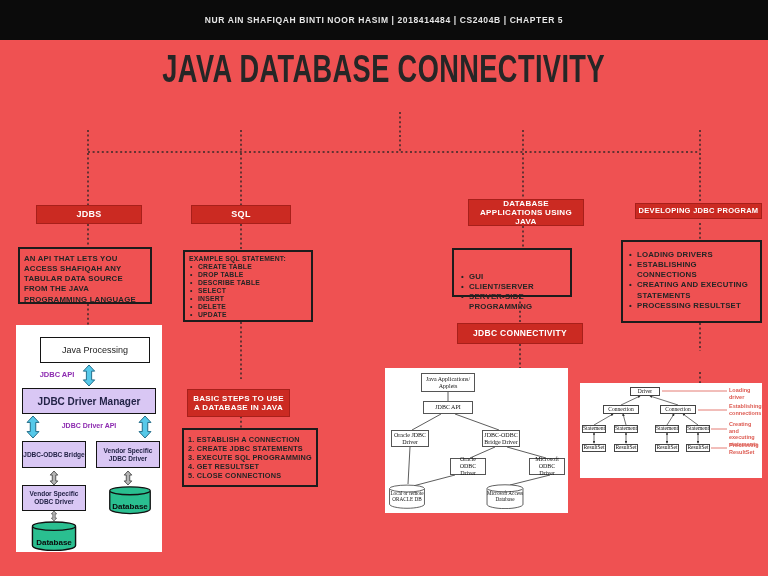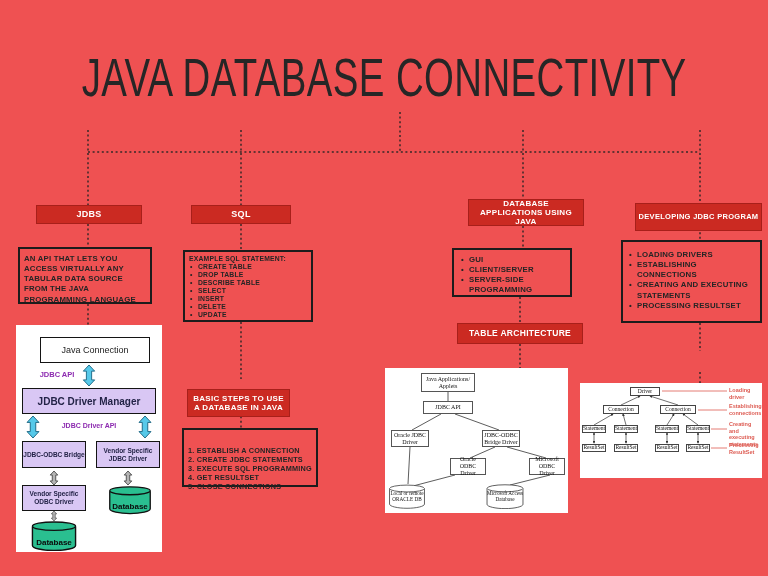--- a/index.html
+++ b/index.html
@@ -5,21 +5,21 @@
   *{margin:0;padding:0;box-sizing:border-box}
   html,body{width:768px;height:576px}
   body{font-family:"Liberation Sans",sans-serif}
   #canvas{position:relative;width:768px;height:576px;background:#ef5152;overflow:hidden}
 
   .topbar{position:absolute;top:0;left:0;width:768px;height:40px;background:#0b0b0b;
           display:flex;align-items:center;justify-content:center;z-index:3}
   .topbar span{color:#e6e6e6;font-size:8.5px;font-weight:bold;letter-spacing:.6px}
 
   .title{position:absolute;top:50px;left:0;width:768px;text-align:center;color:#262626;
-         font-size:48px;font-weight:normal;white-space:nowrap;z-index:2}
+         font-size:34px;font-weight:bold;white-space:nowrap;z-index:2}
   .title span{display:inline-block;transform:scale(.8,1.12);letter-spacing:.5px}
 
   svg.connect{position:absolute;top:0;left:0;z-index:1;pointer-events:none}
   .dot{stroke:#242424;stroke-width:1.5;stroke-dasharray:2 2.6;opacity:.9}
 
   .redbox{position:absolute;background:#cb2a22;border:1px solid #a81f1a;color:#fff;
           font-weight:bold;text-align:center;display:flex;align-items:center;justify-content:center;
           letter-spacing:.3px;line-height:1.15;z-index:2;padding:1px 2px}
   .blackbox{position:absolute;border:2.5px solid #1c1c1c;color:#252525;font-weight:bold;
             letter-spacing:.2px;z-index:2}
@@ -48,20 +48,23 @@
         display:flex;align-items:center;justify-content:center}
   .ann{position:absolute;left:149px;width:33px;color:#dd5b52;font-size:5.5px;
        line-height:1.2;font-weight:bold}
   svg.ovl{position:absolute;top:0;left:0;pointer-events:none}
 </style>
 </head>
 <body>
 
 <div id="canvas">
 
+  <div class="topbar">
+    <span>NUR AIN SHAFIQAH BINTI NOOR HASIM | 2018414484 | CS2404B | CHAPTER 5</span>
+  </div>
 
   <div class="title">
     <span>JAVA DATABASE CONNECTIVITY</span>
   </div>
 
   <svg class="connect" width="768" height="576">
     <line class="dot" x1="400" y1="112" x2="400" y2="152"></line>
     <line class="dot" x1="88" y1="152" x2="700" y2="152"></line>
     <line class="dot" x1="88" y1="130" x2="88" y2="205"></line>
     <line class="dot" x1="241" y1="130" x2="241" y2="205"></line>
@@ -76,68 +79,68 @@
     <line class="dot" x1="520" y1="297" x2="520" y2="323"></line>
     <line class="dot" x1="520" y1="344" x2="520" y2="368"></line>
     <line class="dot" x1="700" y1="223" x2="700" y2="240"></line>
     <line class="dot" x1="700" y1="323" x2="700" y2="351"></line>
     <line class="dot" x1="700" y1="372" x2="700" y2="383"></line>
   </svg>
 
   <div class="redbox" style="left:36px;top:205px;width:106px;height:19px;font-size:9px">JDBS</div>
   <div class="redbox" style="left:468px;top:199px;width:116px;height:27px;font-size:8px">DATABASE APPLICATIONS USING JAVA</div>
   <div class="redbox" style="left:191px;top:205px;width:100px;height:19px;font-size:9px">SQL</div>
-  <div class="redbox" style="left:635px;top:203px;width:127px;height:28px;font-size:7.5px">DEVELOPING JDBC PROGRAM</div>
-
-  <div class="blackbox" style="left:18px;top:247px;width:134px;height:57px;font-size:7.8px;line-height:1.3;padding:5px 4px">AN API THAT LETS YOU ACCESS VIRTUALLY ANY TABULAR DATA SOURCE  FROM THE JAVA PROGRAMMING LANGUAGE</div>
+  <div class="redbox" style="left:635px;top:203px;width:127px;height:16px;font-size:7.5px">DEVELOPING JDBC PROGRAM</div>
+
+  <div class="blackbox" style="left:18px;top:247px;width:134px;height:57px;font-size:7.8px;line-height:1.3;padding:5px 4px">AN API THAT LETS YOU ACCESS SHAFIQAH ANY TABULAR DATA SOURCE  FROM THE JAVA PROGRAMMING LANGUAGE</div>
 
   <div class="blackbox" style="left:183px;top:250px;width:130px;height:72px;font-size:6.8px;line-height:1.18;padding:3px 4px">
     <div>EXAMPLE SQL STATEMENT:</div>
     <ul>
       <li>CREATE TABLE</li>
       <li>DROP TABLE</li>
       <li>DESCRIBE TABLE</li>
       <li>SELECT</li>
       <li>INSERT</li>
       <li>DELETE</li>
       <li>UPDATE</li>
     </ul>
   </div>
 
   <div class="redbox" style="left:187px;top:389px;width:103px;height:28px;font-size:8px">BASIC STEPS TO USE A DATABASE IN JAVA</div>
-  <div class="blackbox" style="left:182px;top:428px;width:136px;height:59px;font-size:7.3px;line-height:1.25;padding:16px 4px">
+  <div class="blackbox" style="left:182px;top:428px;width:136px;height:59px;font-size:7.3px;line-height:1.25;padding:5px 4px">
     <ol>
       <li>ESTABLISH A CONNECTION</li>
       <li>CREATE JDBC STATEMENTS</li>
       <li>EXECUTE SQL PROGRAMMING</li>
       <li>GET RESULTSET</li>
       <li>CLOSE CONNECTIONS</li>
     </ol>
   </div>
 
-  <div class="blackbox" style="left:452px;top:248px;width:120px;height:49px;font-size:7.8px;line-height:1.3;padding:5px 6px">
+  <div class="blackbox" style="left:452px;top:248px;width:120px;height:49px;font-size:7.8px;line-height:1.3;padding:22px 6px">
     <ul>
       <li>GUI</li>
       <li>CLIENT/SERVER</li>
       <li>SERVER-SIDE PROGRAMMING</li>
     </ul>
   </div>
-  <div class="redbox" style="left:457px;top:323px;width:126px;height:21px;font-size:8.5px">TABLE ARCHITECTURE</div>
+  <div class="redbox" style="left:457px;top:323px;width:126px;height:21px;font-size:8.5px">JDBC CONNECTIVITY</div>
 
   <div class="blackbox" style="left:621px;top:240px;width:141px;height:83px;font-size:7.8px;line-height:1.3;padding:8px 5px">
     <ul>
       <li>LOADING DRIVERS</li>
       <li>ESTABLISHING CONNECTIONS</li>
       <li>CREATING AND EXECUTING STATEMENTS</li>
       <li>PROCESSING RESULTSET</li>
     </ul>
   </div>
 
   <div class="panel" style="left:16px;top:325px;width:146px;height:227px">
-    <div class="pbox wht" style="left:24px;top:12px;width:110px;height:26px;font-size:9px">Java Connection</div>
+    <div class="pbox wht" style="left:24px;top:12px;width:110px;height:26px;font-size:9px">Java Processing</div>
 
     <svg style="position:absolute;left:66px;top:40px" width="14" height="21" viewBox="0 0 14 24">
       <path d="M7 0 L13.5 7 L10 7 L10 17 L13.5 17 L7 24 L0.5 17 L4 17 L4 7 L0.5 7 Z" fill="#56c9e9" stroke="#15607e" stroke-width="1"></path>
     </svg>
     <div class="plabel" style="left:16px;top:45px;width:50px;font-size:7.5px">JDBC API</div>
 
     <div class="pbox lav" style="left:6px;top:63px;width:134px;height:26px;font-size:10px">JDBC Driver Manager</div>
 
     <svg style="position:absolute;left:10px;top:91px" width="14" height="22" viewBox="0 0 14 24">
       <path d="M7 0 L13.5 7 L10 7 L10 17 L13.5 17 L7 24 L0.5 17 L4 17 L4 7 L0.5 7 Z" fill="#56c9e9" stroke="#15607e" stroke-width="1"></path>

